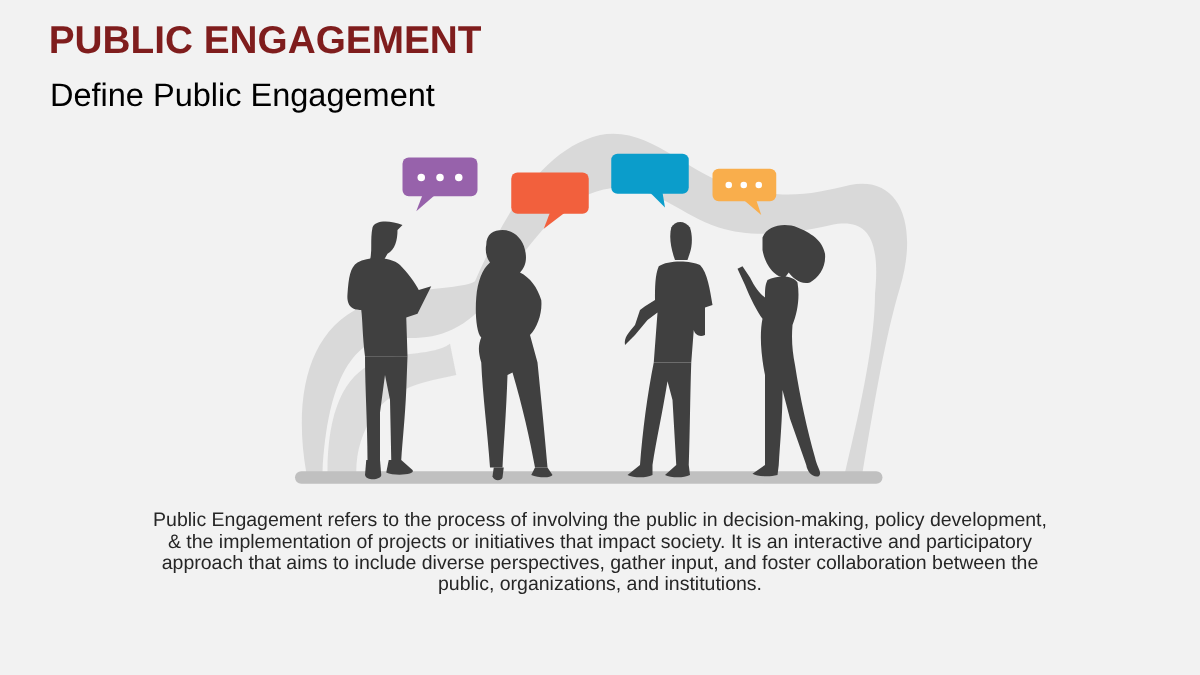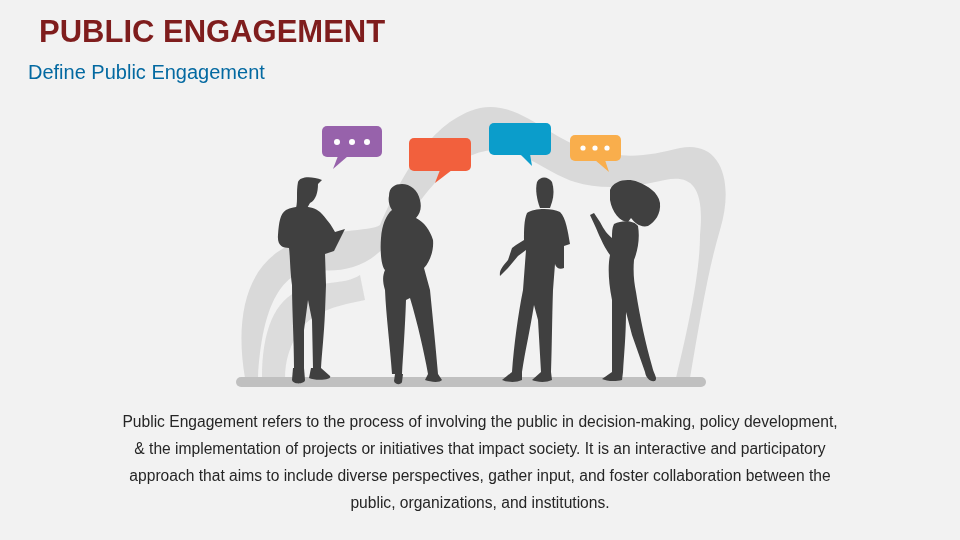--- a/index.html
+++ b/index.html
@@ -8,29 +8,29 @@
     background: #f2f2f2; position: relative;
     font-family: "Liberation Sans", "DejaVu Sans", sans-serif;
     color: #404040;
   }
   .title {
     position: absolute; left: 39px; top: 14px;
     font-size: 31px; font-weight: bold; letter-spacing: 0px;
     color: #7f1d1d; margin: 0;
   }
   .subtitle {
-    position: absolute; left: 28px; top: 61px;
-    font-size: 20px; color: #0369a1; margin: 0;
+    position: absolute; left: 40px; top: 61px;
+    font-size: 26px; color: #000000; margin: 0;
   }
   .illustration {
     position: absolute; left: 0; top: 0; width: 960px; height: 540px;
   }
   .description {
     position: absolute; left: 120px; top: 408px; width: 720px;
-    text-align: center; font-size: 15.6px; line-height: 27px; color: #262626;
+    text-align: center; font-size: 15.6px; line-height: 17px; color: #262626;
     margin: 0;
   }
 </style>
 </head>
 <body>
 
 <h1 class="title">PUBLIC ENGAGEMENT</h1>
 <p class="subtitle">Define Public Engagement</p>
 
 <svg class="illustration" viewBox="0 0 960 540" xmlns="http://www.w3.org/2000/svg">

